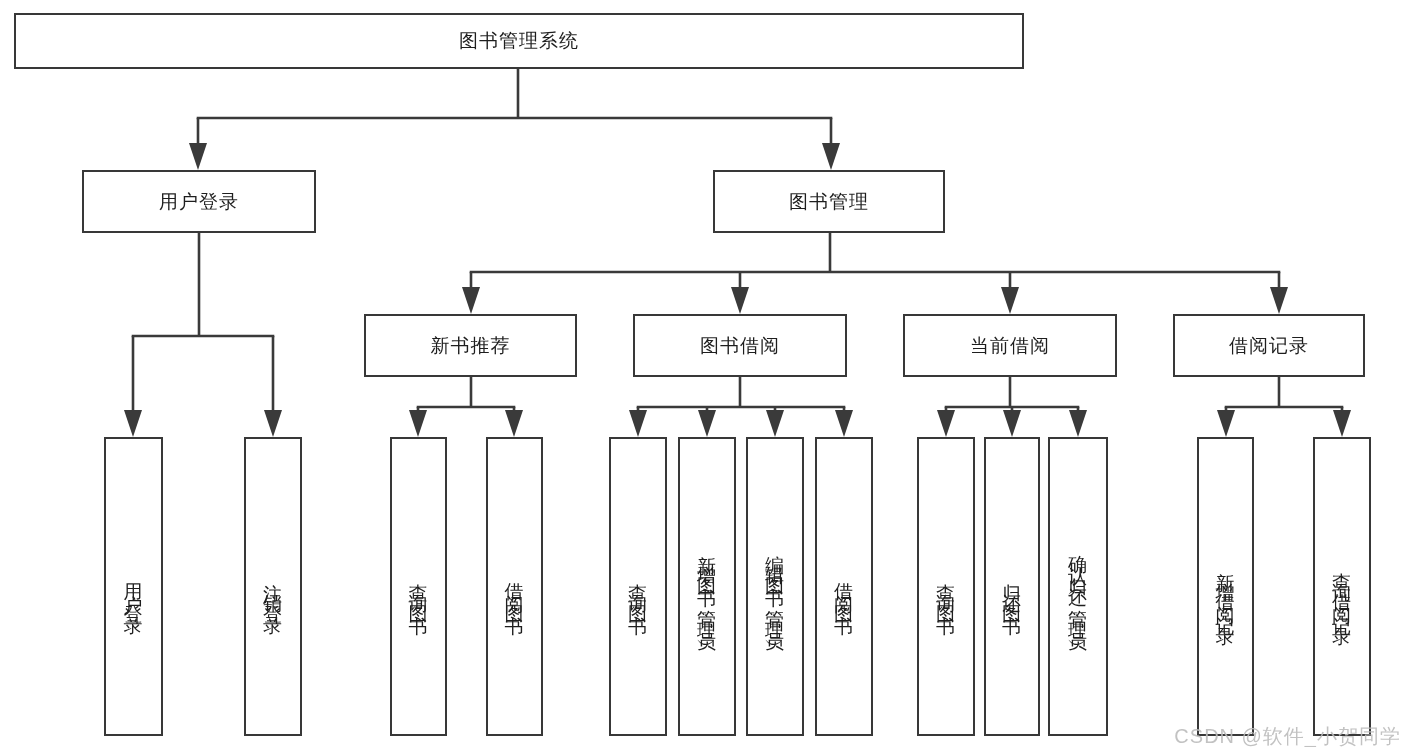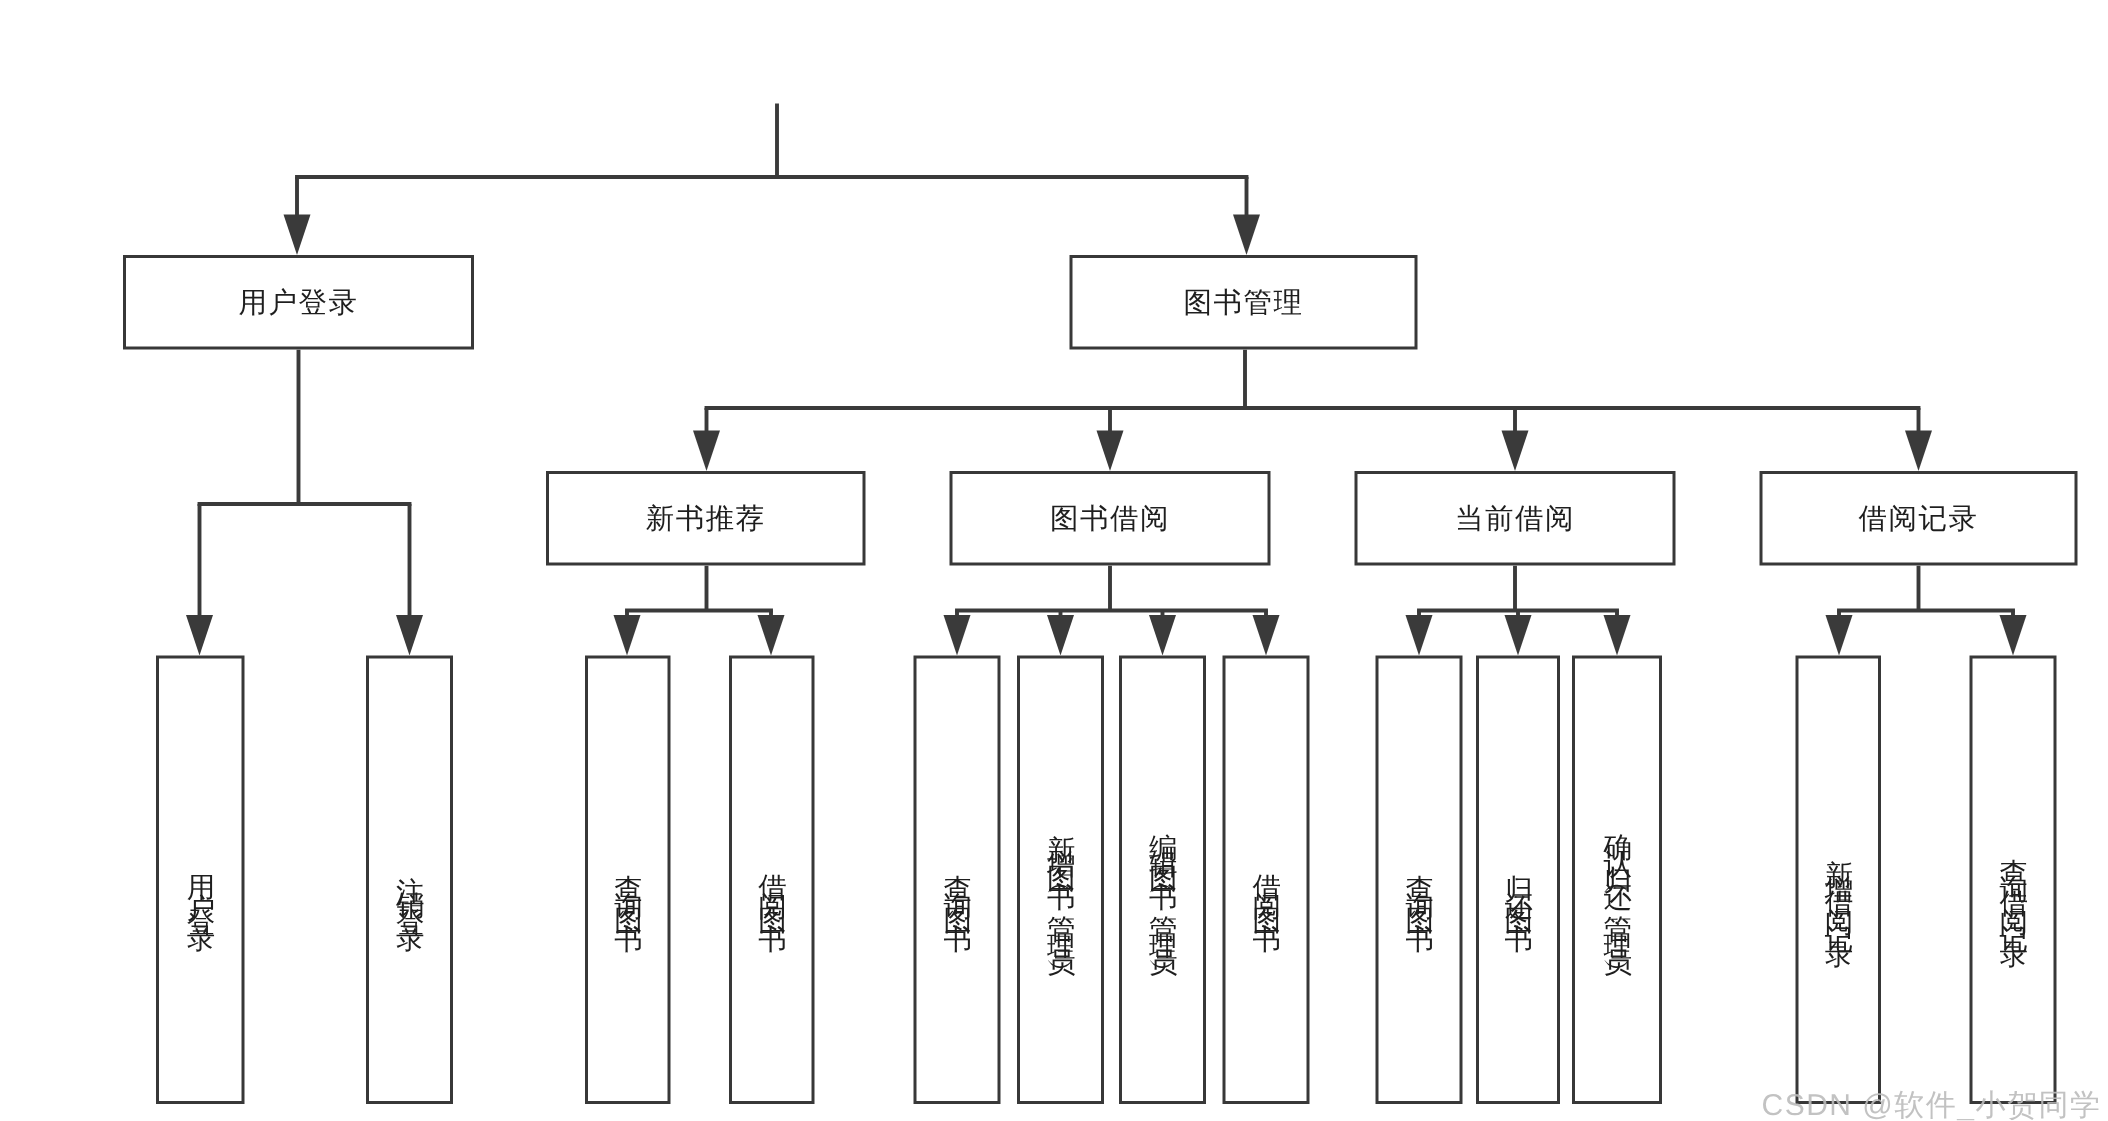--- a/index.html
+++ b/index.html
@@ -103,28 +103,29 @@
       <line x1="1078" y1="407" x2="1078" y2="417"></line>
       <polygon points="1069,410 1087,410 1078,437"></polygon>
       <line x1="1279" y1="377" x2="1279" y2="407"></line>
       <line x1="1224.7" y1="407" x2="1343.3" y2="407"></line>
       <line x1="1226" y1="407" x2="1226" y2="417"></line>
       <polygon points="1217,410 1235,410 1226,437"></polygon>
       <line x1="1342" y1="407" x2="1342" y2="417"></line>
       <polygon points="1333,410 1351,410 1342,437"></polygon>
     </svg>
 
+  <div class="node" style="left:14px;top:13px;width:1010px;height:56px">图书管理系统</div>
 
   <div class="node" style="left:82px;top:170px;width:234px;height:63px">用户登录</div>
   <div class="node" style="left:713px;top:170px;width:232px;height:63px">图书管理</div>
 
   <div class="node" style="left:364px;top:314px;width:213px;height:63px">新书推荐</div>
   <div class="node" style="left:633px;top:314px;width:214px;height:63px">图书借阅</div>
   <div class="node" style="left:903px;top:314px;width:214px;height:63px">当前借阅</div>
-  <div class="node" style="left:1173px;top:314px;width:212px;height:63px">借阅记录</div>
+  <div class="node" style="left:1173px;top:314px;width:192px;height:63px">借阅记录</div>
 
   <div class="node leaf" style="left:104px;top:437px;width:59px;height:299px">用户登录</div>
   <div class="node leaf" style="left:244px;top:437px;width:58px;height:299px">注销登录</div>
 
   <div class="node leaf" style="left:390px;top:437px;width:57px;height:299px">查询图书</div>
   <div class="node leaf" style="left:486px;top:437px;width:57px;height:299px">借阅图书</div>
 
   <div class="node leaf" style="left:609px;top:437px;width:58px;height:299px">查询图书</div>
   <div class="node leaf" style="left:678px;top:437px;width:58px;height:299px">新增图书（管理员）</div>
   <div class="node leaf" style="left:746px;top:437px;width:58px;height:299px">编辑图书（管理员）</div>

